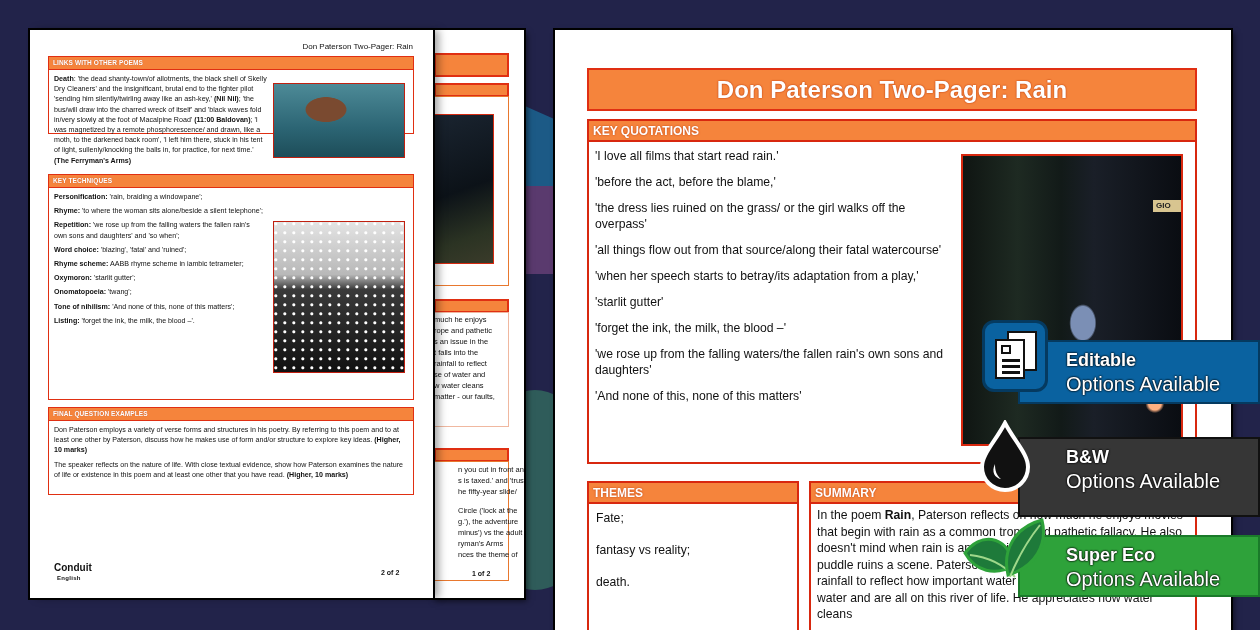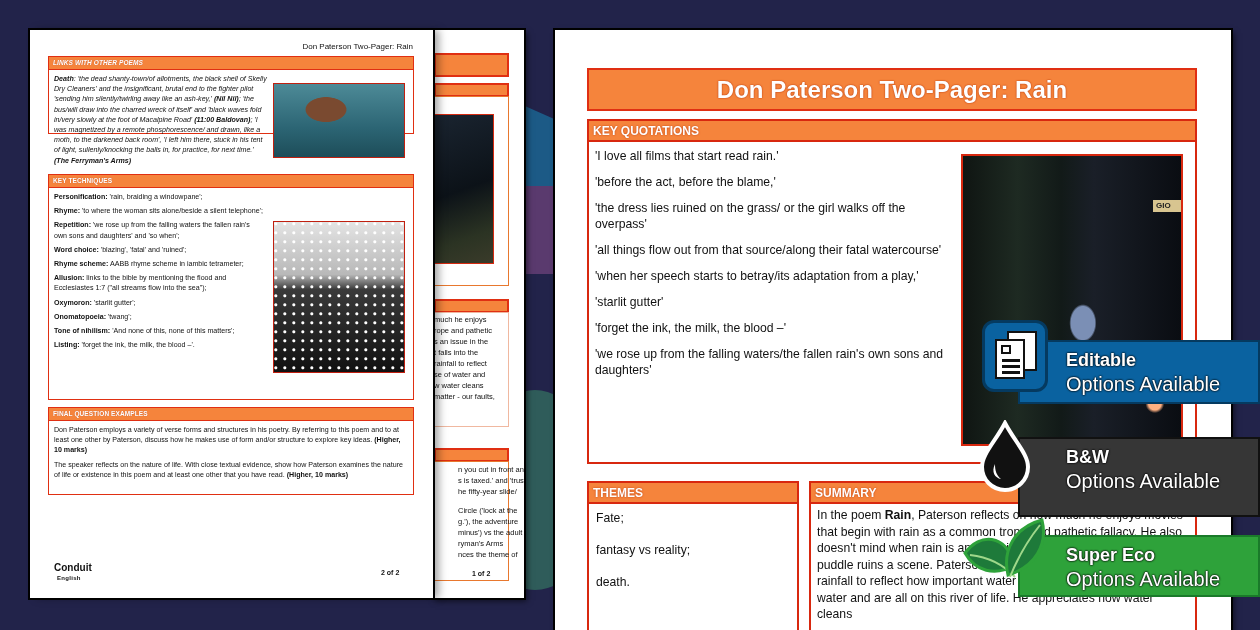--- a/index.html
+++ b/index.html
@@ -114,37 +114,36 @@
       <div>ryman's Arms</div>
       <div>nces the theme of</div>
     </div>
     <div class="pb-footer" style="left:520px; top:540px;">1 of 2</div>
   </div>
 </div>
 
 <div class="page page-front">
   <div class="pf-running">Don Paterson Two-Pager: Rain</div>
 
-  <div class="pf-section" style="top:26px; height:78px;font-style:italic;">
+  <div class="pf-section" style="top:26px; height:78px;">
     <div class="hdr">LINKS WITH OTHER POEMS</div>
     <div class="pf-body" style="width:225px;">
       <b>Death</b><span>: 'the dead shanty-town/of allotments, the black shell of Skelly Dry Cleaners' and the insignificant, brutal end to the fighter pilot 'sending him silently/twirling away like an ash-key,' </span><b>(Nil Nil)</b><span>; 'the bus/will draw into the charred wreck of itself' and 'black waves fold in/very slowly at the foot of Macalpine Road' </span><b>(11:00 Baldovan)</b><span>; 'I was magnetized by a remote phosphorescence/ and drawn, like a moth, to the darkened back room', 'I left him there, stuck in his tent of light, sullenly/knocking the balls in, for practice, for next time.' </span><b>(The Ferryman's Arms)</b>
     </div>
     <div class="pf-img-water"></div>
   </div>
 
   <div class="pf-section" style="top:144px; height:226px;">
     <div class="hdr">KEY TECHNIQUES</div>
     <div class="pf-body" style="width:220px;">
       <p><b>Personification:</b><span> 'rain, braiding a windowpane';</span></p>
       <p><b>Rhyme:</b><span> 'to where the woman sits alone/beside a silent telephone';</span></p>
       <p><b>Repetition:</b><span> 'we rose up from the falling waters the fallen rain's own sons and daughters' and 'so when';</span></p>
       <p><b>Word choice:</b><span> 'blazing', 'fatal' and 'ruined';</span></p>
       <p style="width:240px"><b>Rhyme scheme:</b><span> AABB rhyme scheme in iambic tetrameter;</span></p>
-      <p><b>Allusion:</b><span> links to the bible by mentioning the flood and Ecclesiastes 1:7 ("all streams flow into the sea");</span></p>
       <p><b>Oxymoron:</b><span> 'starlit gutter';</span></p>
       <p><b>Onomatopoeia:</b><span> 'twang';</span></p>
       <p style="width:240px"><b>Tone of nihilism:</b><span> 'And none of this, none of this matters';</span></p>
       <p><b>Listing:</b><span> 'forget the ink, the milk, the blood –'.</span></p>
     </div>
     <div class="pf-img-rain"></div>
   </div>
 
   <div class="pf-section" style="top:377px; height:88px;">
     <div class="hdr">FINAL QUESTION EXAMPLES</div>
@@ -167,20 +166,21 @@
     <div class="hdr">KEY QUOTATIONS</div>
     <div class="quotes">
       <p>'I love all films that start read rain.'</p>
       <p>'before the act, before the blame,'</p>
       <p>'the dress lies ruined on the grass/ or the girl walks off the overpass'</p>
       <p>'all things flow out from that source/along their fatal watercourse'</p>
       <p>'when her speech starts to betray/its adaptation from a play,'</p>
       <p>'starlit gutter'</p>
       <p>'forget the ink, the milk, the blood –'</p>
       <p>'we rose up from the falling waters/the fallen rain's own sons and daughters'</p>
+      <p>'And none of this, none of this matters'</p>
     </div>
     <div class="night-img">
       <div class="gio">GIO</div>
     </div>
   </div>
 
   <div class="box" style="left:32px; top:451px; width:212px; height:170px;">
     <div class="hdr">THEMES</div>
     <div class="themes-list">
       <p>Fate;</p>

